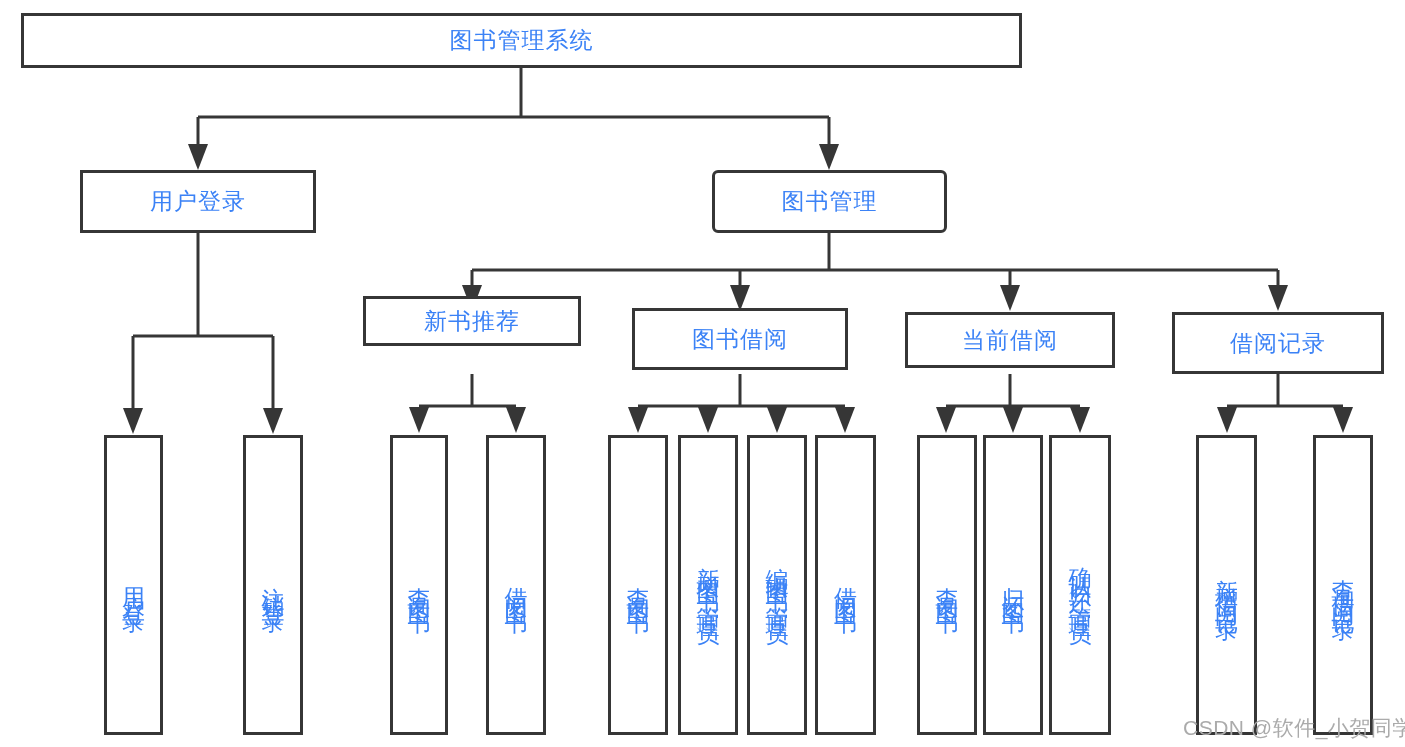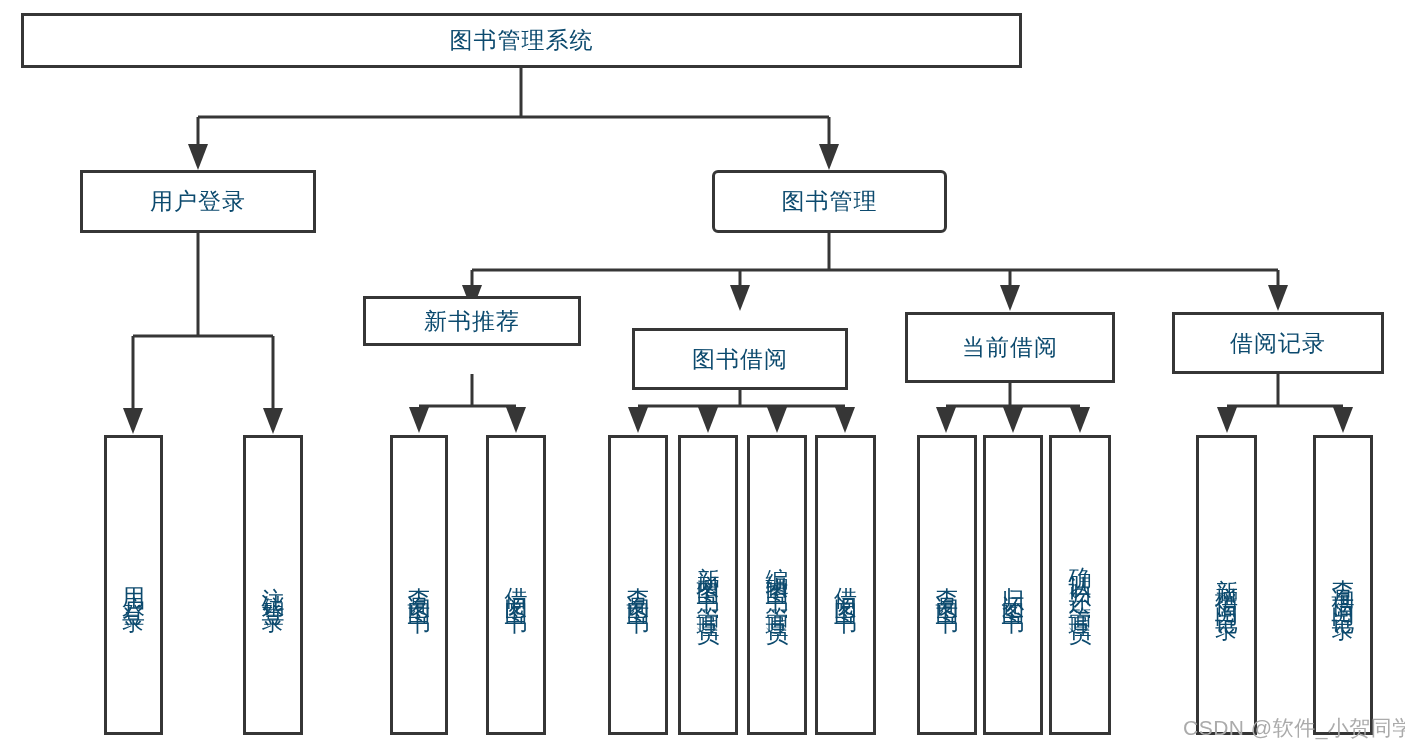--- a/index.html
+++ b/index.html
@@ -14,41 +14,41 @@
   #connector-layer {
     position: absolute;
     left: 0; top: 0;
     width: 1405px; height: 747px;
   }
   .node {
     position: absolute;
     box-sizing: border-box;
     border: 3px solid #363636;
     background: #ffffff;
-    color: #0c4a6e;
+    color: #3b82f6;
     display: flex;
     align-items: center;
     justify-content: center;
   }
   .node-h { font-size: 23px; letter-spacing: 1px; }
   .node-v { font-size: 23px; }
   .vtext {
     writing-mode: vertical-rl;
     text-orientation: mixed;
     letter-spacing: 8px;
     line-height: 1;
     white-space: nowrap;
   }
   
   .n-root { left: 21px;  top: 13px;  width: 1001px; height: 55px; }
   .n-l2a  { left: 80px;  top: 170px; width: 236px;  height: 63px; }
   .n-l2b  { left: 712px; top: 170px; width: 235px;  height: 63px; border-radius: 6px; }
   .n-l3a  { left: 363px; top: 296px; width: 218px;  height: 50px; }
-  .n-l3b  { left: 632px; top: 328px; width: 216px;  height: 62px; }
-  .n-l3c  { left: 905px; top: 312px; width: 210px;  height: 71px; }
+  .n-l3b  { left: 632px; top: 308px; width: 216px;  height: 62px; }
+  .n-l3c  { left: 905px; top: 312px; width: 210px;  height: 56px; }
   .n-l3d  { left: 1172px;top: 312px; width: 212px;  height: 62px; }
   .n-v1   { left: 104px; top: 435px; width: 59px;   height: 300px; }
   .n-v2   { left: 243px; top: 435px; width: 60px;   height: 300px; }
   .n-v3   { left: 390px; top: 435px; width: 58px;   height: 300px; }
   .n-v4   { left: 486px; top: 435px; width: 60px;   height: 300px; }
   .n-v5   { left: 608px; top: 435px; width: 60px;   height: 300px; }
   .n-v6   { left: 678px; top: 435px; width: 60px;   height: 300px; }
   .n-v7   { left: 747px; top: 435px; width: 60px;   height: 300px; }
   .n-v8   { left: 815px; top: 435px; width: 61px;   height: 300px; }
   .n-v9   { left: 917px; top: 435px; width: 60px;   height: 300px; }

